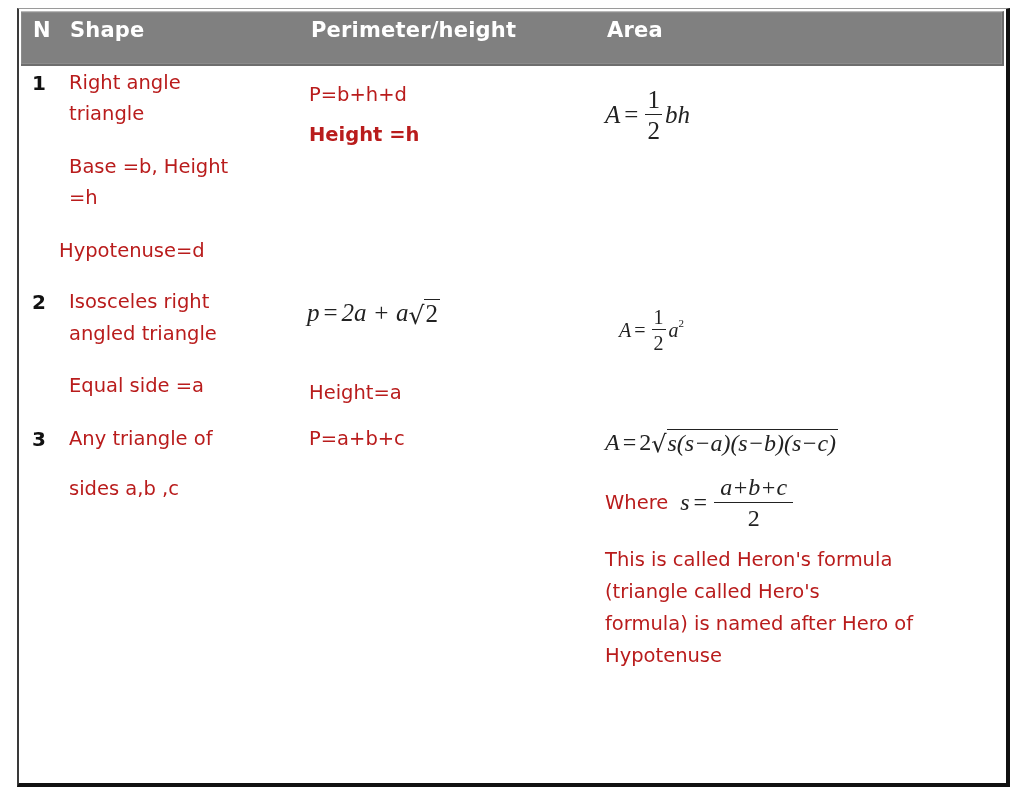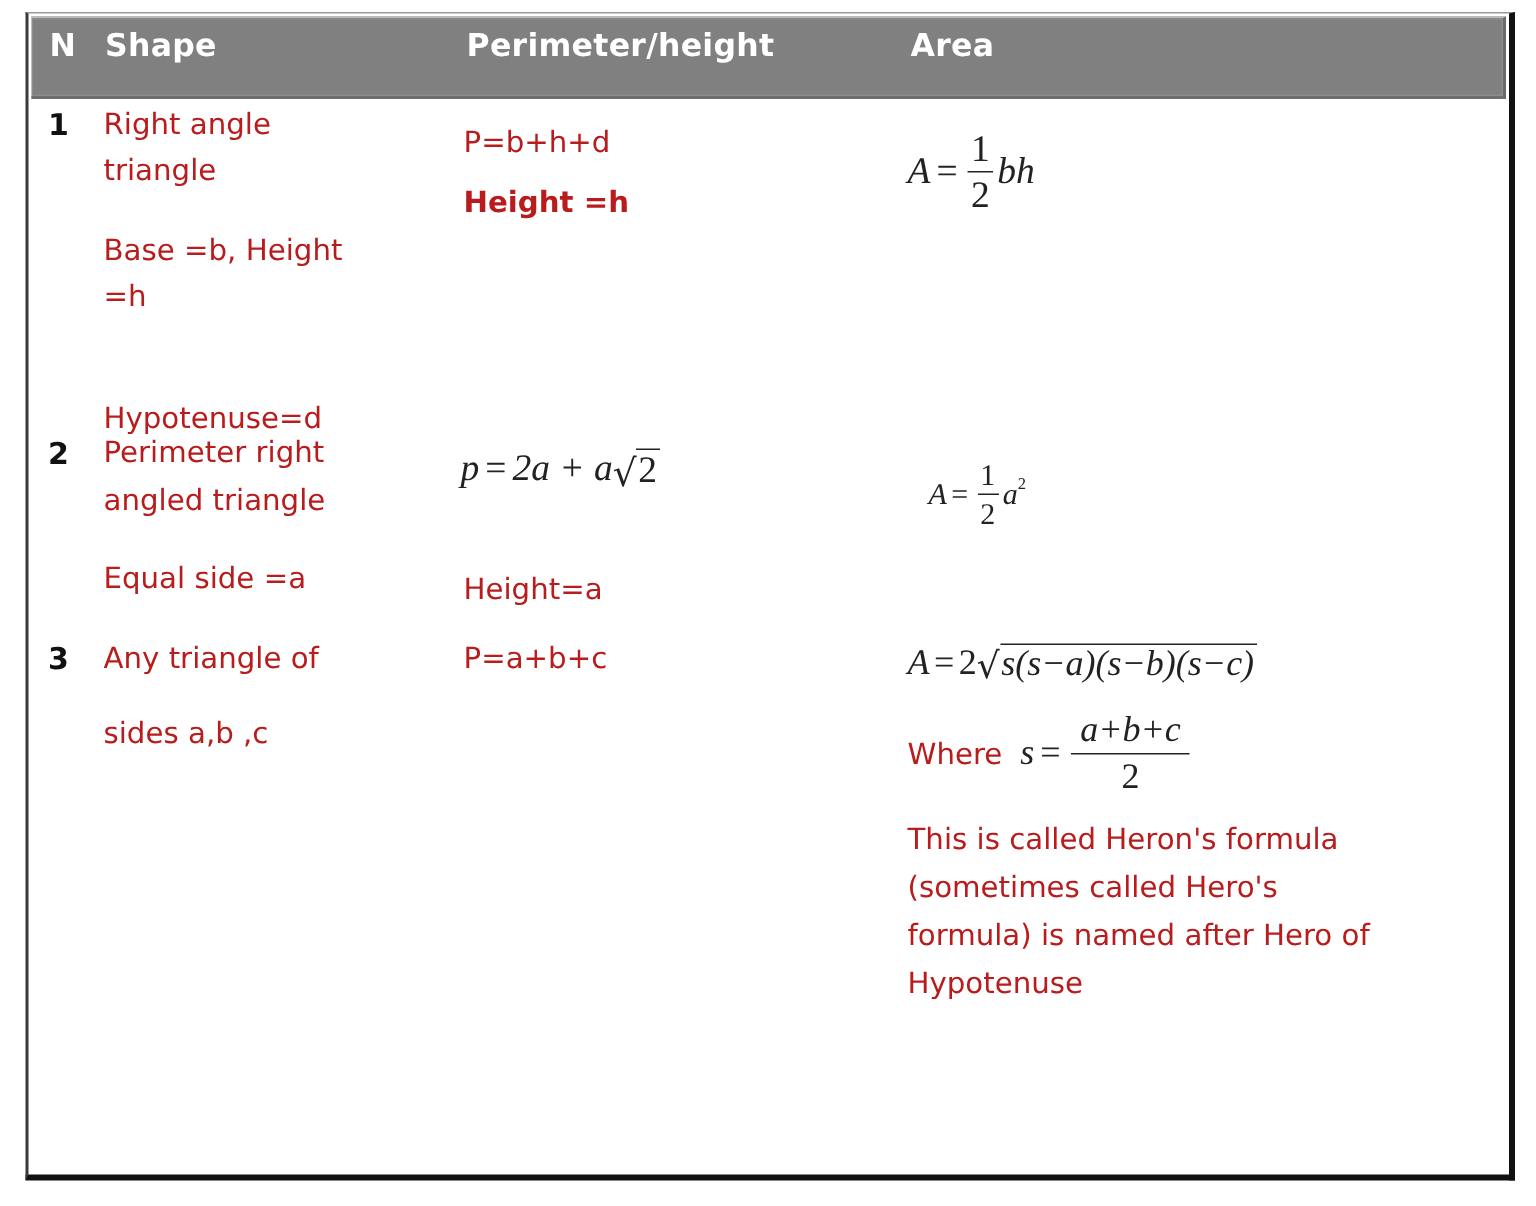--- a/index.html
+++ b/index.html
@@ -116,39 +116,39 @@
     <span class="hcell" style="left:290px;">Perimeter/height</span>
     <span class="hcell" style="left:586px;">Area</span>
   </div>
 
   <div>
     <span class="num" style="left:13px; top:58px;">1</span>
     <span class="txt" style="left:50px; top:58px;">Right angle</span>
     <span class="txt" style="left:50px; top:89px;">triangle</span>
     <span class="txt" style="left:50px; top:142px;">Base =b, Height</span>
     <span class="txt" style="left:50px; top:173px;">=h</span>
-    <span class="txt" style="left:50px; top:226px;margin-top:28px;">Hypotenuse=d</span>
+    <span class="txt" style="left:40px; top:226px;">Hypotenuse=d</span>
 
     <span class="txt" style="left:290px; top:58px;margin-top:12px;">P=b+h+d</span>
     <span class="txt" style="left:290px; top:110px;font-weight:bold;">Height =h</span>
 
     <div class="math" style="left:586px; top:78px; font-size:25px;">
       <i>A</i>
       <span style="margin:0 4px;">=</span>
       <span class="frac">
         <span class="n">1</span>
         <span class="d">2</span>
       </span>
       <i>bh</i>
     </div>
   </div>
 
   <div>
     <span class="num" style="left:13px; top:277px;">2</span>
-    <span class="txt" style="left:50px; top:277px;">Perimeter right</span>
+    <span class="txt" style="left:50px; top:277px;">Isosceles right</span>
     <span class="txt" style="left:50px; top:309px;">angled triangle</span>
     <span class="txt" style="left:50px; top:361px;">Equal side =a</span>
 
     <div class="math" style="left:288px; top:290px; font-size:25px;">
       <i>p</i>
       <span style="margin:0 4px;">=</span>
       <i>2a + a</i>
       <span class="sqrt">
         <span class="rad">√</span>
         <span class="under">2</span>
@@ -191,18 +191,18 @@
         <i>s</i>
         <span style="margin:0 4px;">=</span>
         <span class="frac">
           <i class="n" style="padding:0 6px 3px 6px;">a+b+c</i>
           <span class="d">2</span>
         </span>
       </span>
     </div>
 
     <span class="txt" style="left:586px; top:535px;">This is called   Heron's formula</span>
-    <span class="txt" style="left:586px; top:567px;">(sometimes called Hero's</span>
+    <span class="txt" style="left:586px; top:567px;">(triangle called Hero's</span>
     <span class="txt" style="left:586px; top:599px;">formula) is named after Hero of</span>
     <span class="txt" style="left:586px; top:631px;">Hypotenuse</span>
   </div>
 
 </div>
 
 </body></html>

